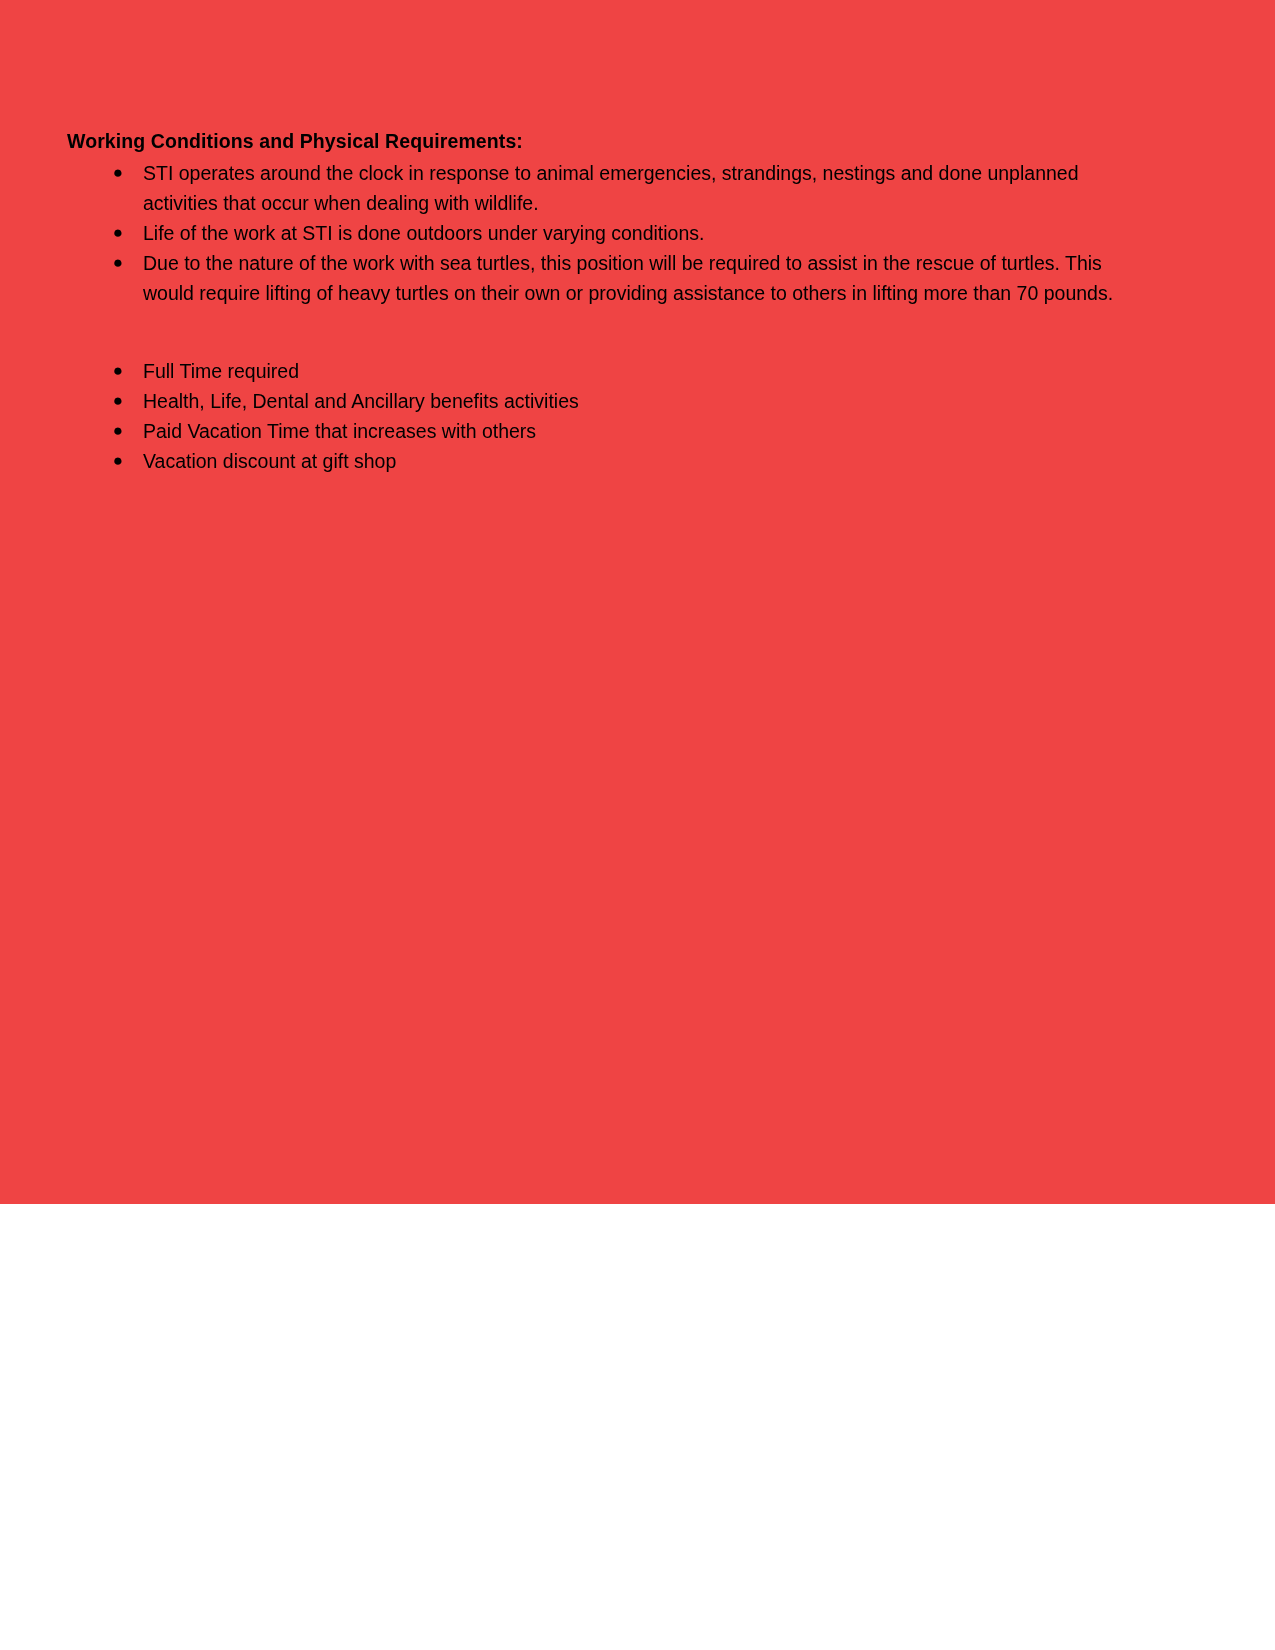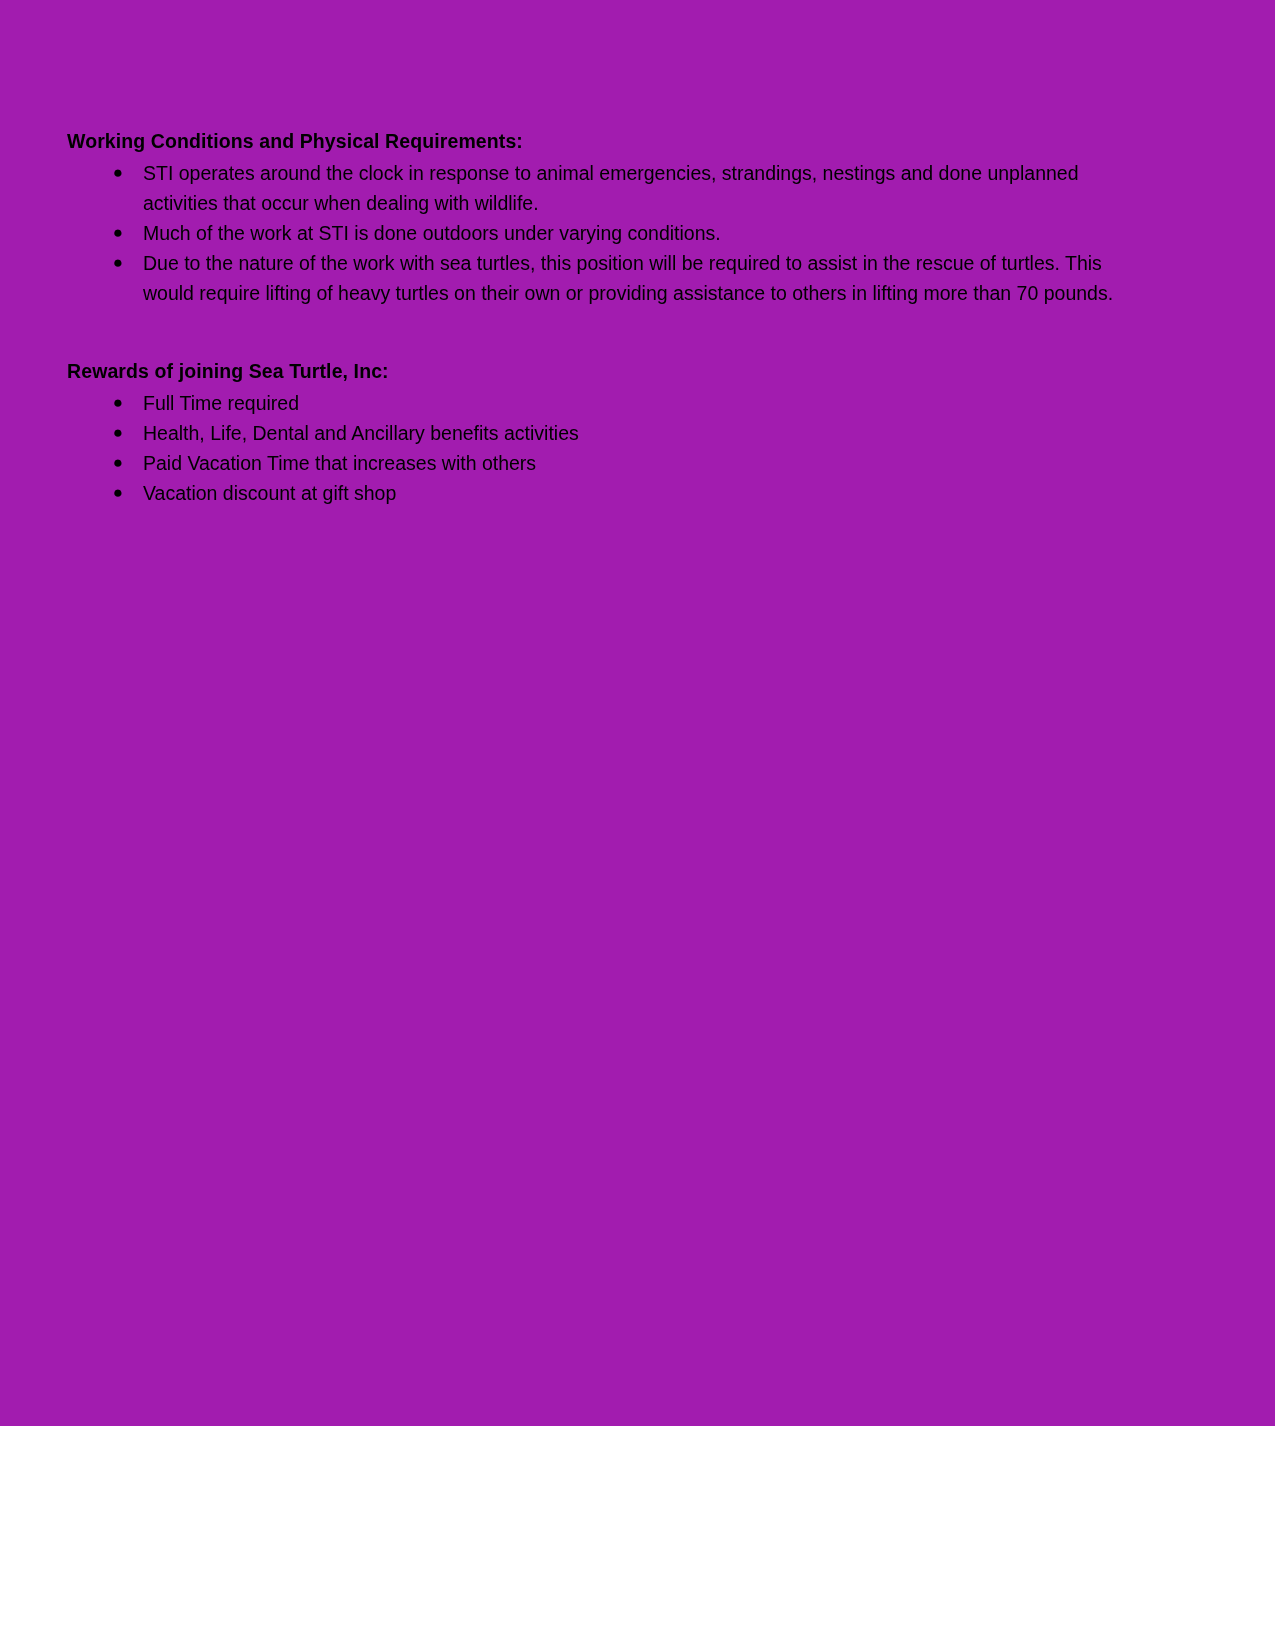--- a/index.html
+++ b/index.html
@@ -14,22 +14,22 @@
     position: relative;
     font-family: "Liberation Sans", sans-serif;
     color: #000000;
     -webkit-font-smoothing: antialiased;
   }
 
   .page {
     position: absolute;
     top: 0; left: 0;
     width: 1275px;
-    height: 1426px;
-    background: #a21caf;
+    height: 1204px;
+    background: #ef4444;
     overflow: hidden;
   }
 
   
   .content {
     position: absolute;
     left: 67px;
     top: 126px;
     width: 1073px;
   }
@@ -88,31 +88,30 @@
 
     <div class="section">
       <div class="section-heading">Working Conditions and Physical Requirements:</div>
       <ul class="bullet-list">
         <li class="bullet-item">
           <span class="bullet-marker">●</span>
           <span class="bullet-text">STI operates around the clock in response to animal emergencies, strandings, nestings and done unplanned activities that occur when dealing with wildlife.</span>
         </li>
         <li class="bullet-item">
           <span class="bullet-marker">●</span>
-          <span class="bullet-text">Much of the work at STI is done outdoors under varying conditions.</span>
+          <span class="bullet-text">Life of the work at STI is done outdoors under varying conditions.</span>
         </li>
         <li class="bullet-item">
           <span class="bullet-marker">●</span>
           <span class="bullet-text">Due to the nature of the work with sea turtles, this position will be required to assist in the rescue of turtles.  This would require lifting of heavy turtles on their own or providing assistance to others in lifting more than 70 pounds.</span>
         </li>
       </ul>
     </div>
 
     <div class="section">
-      <div class="section-heading">Rewards of joining Sea Turtle, Inc:</div>
       <ul class="bullet-list">
         <li class="bullet-item">
           <span class="bullet-marker">●</span>
           <span class="bullet-text">Full Time required</span>
         </li>
         <li class="bullet-item">
           <span class="bullet-marker">●</span>
           <span class="bullet-text">Health, Life, Dental and Ancillary benefits activities</span>
         </li>
         <li class="bullet-item">

